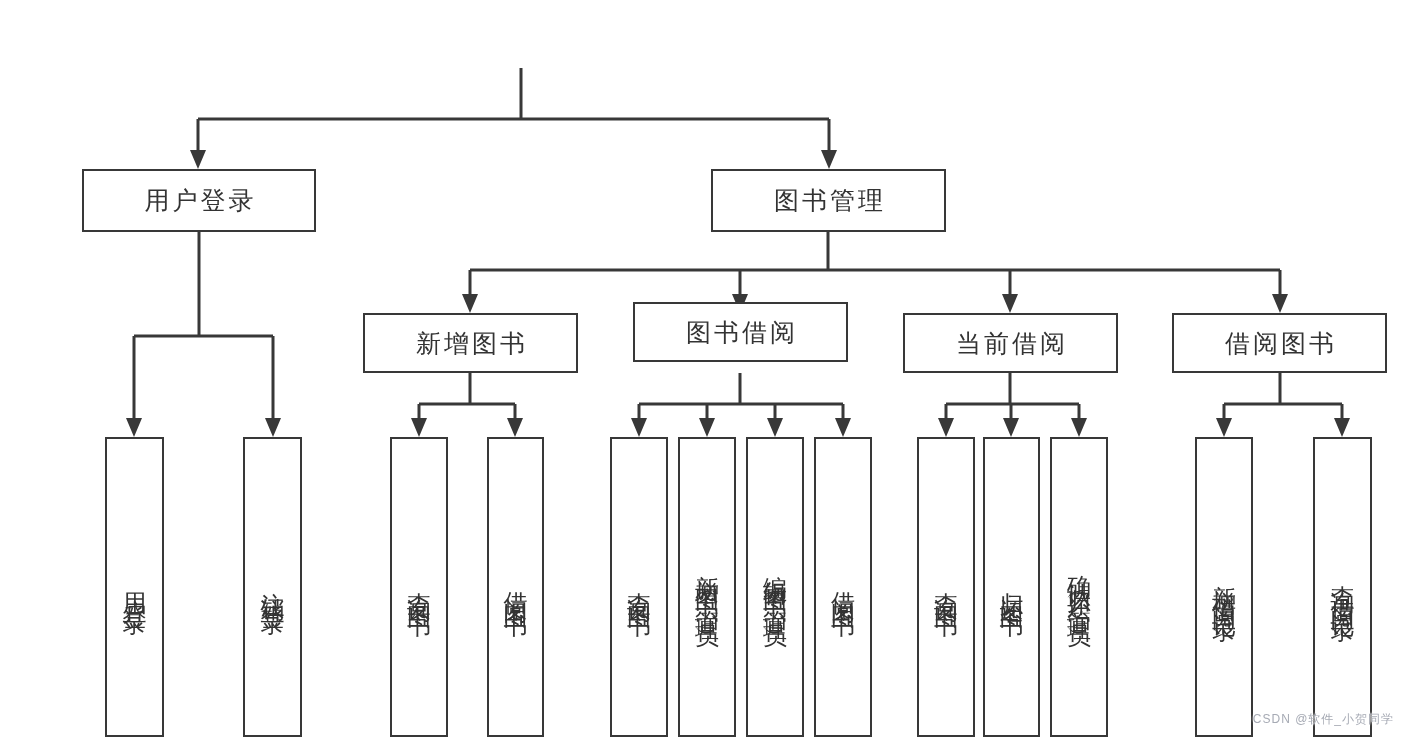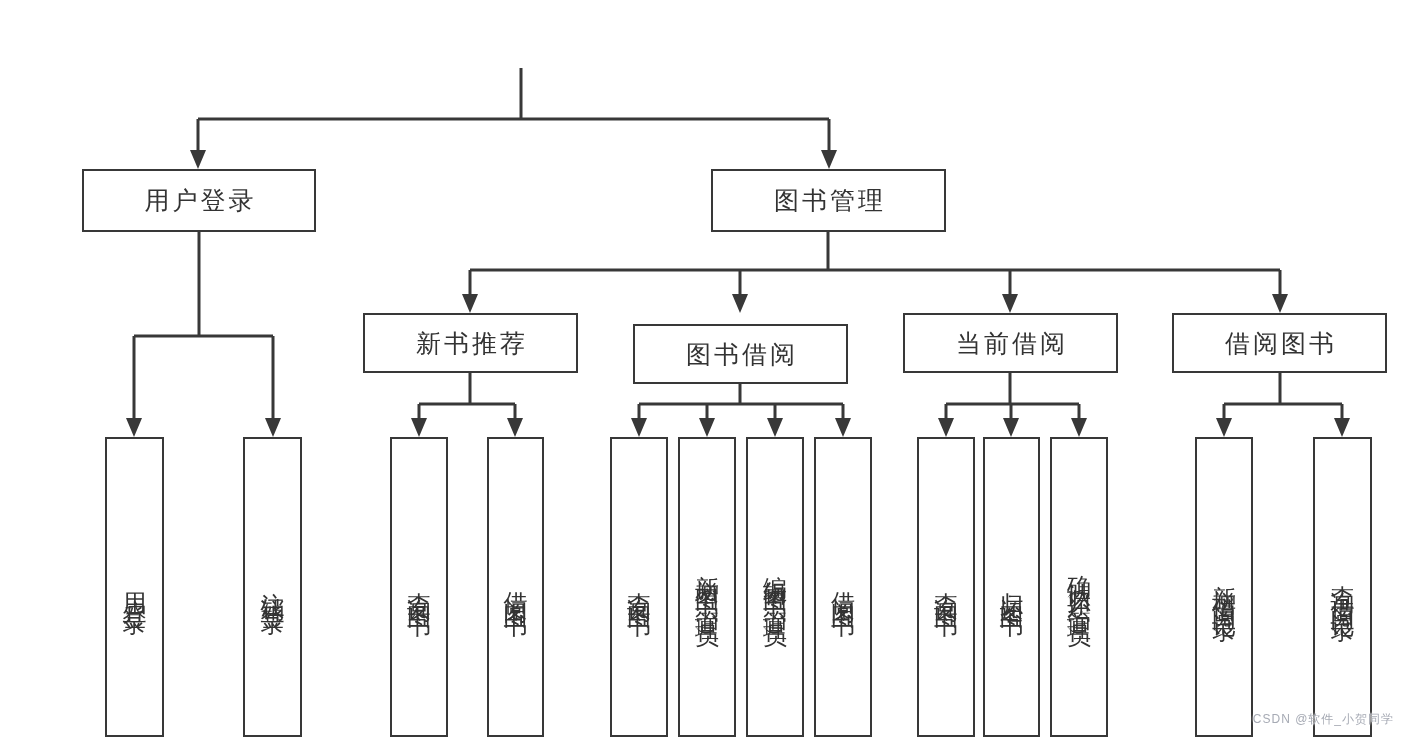--- a/index.html
+++ b/index.html
@@ -83,22 +83,22 @@
     <g>
       <path class="cline" d="M1280 373 V404 M1224 404 H1342 M1224 404 V420 M1342 404 V420"></path>
       <path class="ahead" d="M1216 418 L1232 418 L1224 437 Z M1334 418 L1350 418 L1342 437 Z"></path>
     </g>
   </svg>
 
 
   <div class="node" style="left:82px;top:169px;width:234px;height:63px">用户登录</div>
   <div class="node" style="left:711px;top:169px;width:235px;height:63px">图书管理</div>
 
-  <div class="node" style="left:363px;top:313px;width:215px;height:60px">新书推荐</div>
-  <div class="node" style="left:633px;top:324px;width:215px;height:60px">图书借阅</div>
+  <div class="node" style="left:363px;top:313px;width:215px;height:60px">新增图书</div>
+  <div class="node" style="left:633px;top:302px;width:215px;height:60px">图书借阅</div>
   <div class="node" style="left:903px;top:313px;width:215px;height:60px">当前借阅</div>
   <div class="node" style="left:1172px;top:313px;width:215px;height:60px">借阅图书</div>
 
   <div class="node leaf" style="left:105px;top:437px;width:59px;height:300px">用户登录</div>
   <div class="node leaf" style="left:243px;top:437px;width:59px;height:300px">注销登录</div>
 
   <div class="node leaf" style="left:390px;top:437px;width:58px;height:300px">查询图书</div>
   <div class="node leaf" style="left:487px;top:437px;width:57px;height:300px">借阅图书</div>
 
   <div class="node leaf" style="left:610px;top:437px;width:58px;height:300px">查询图书</div>

